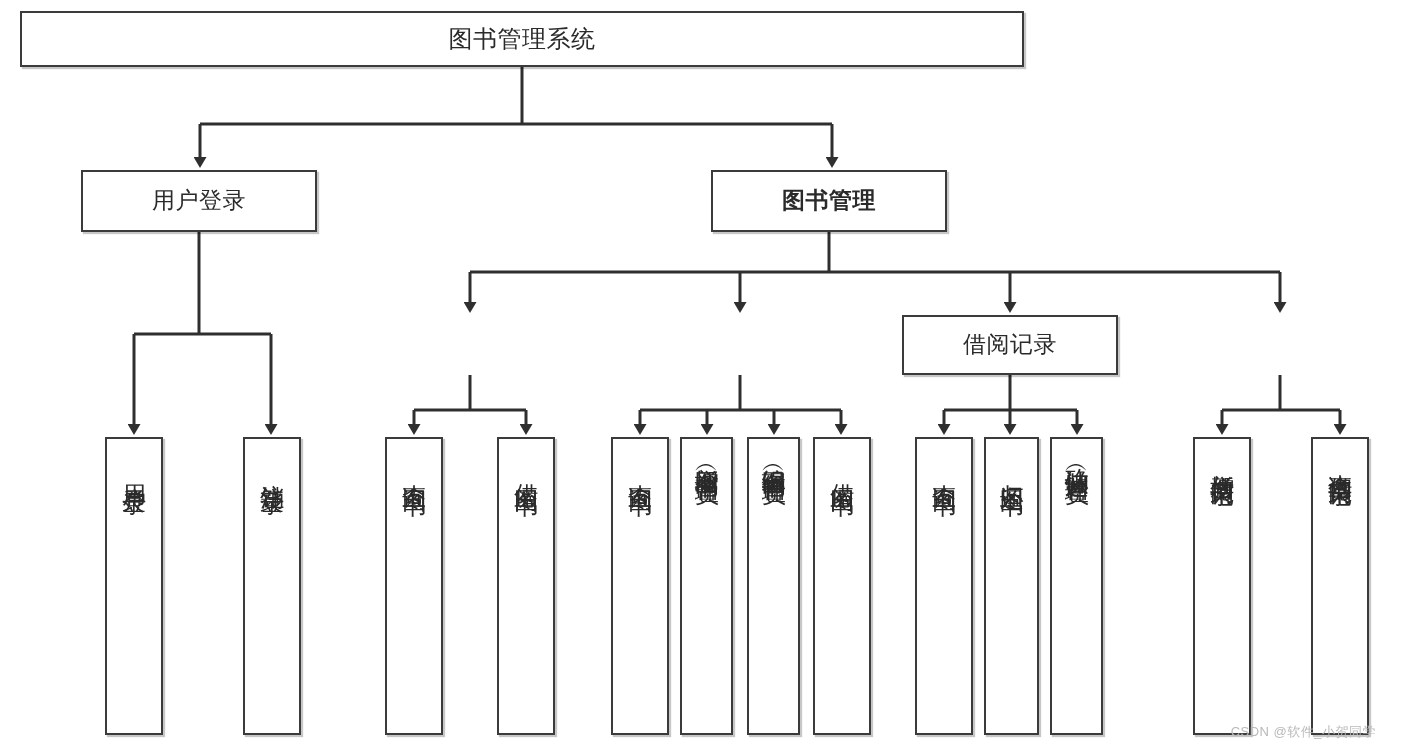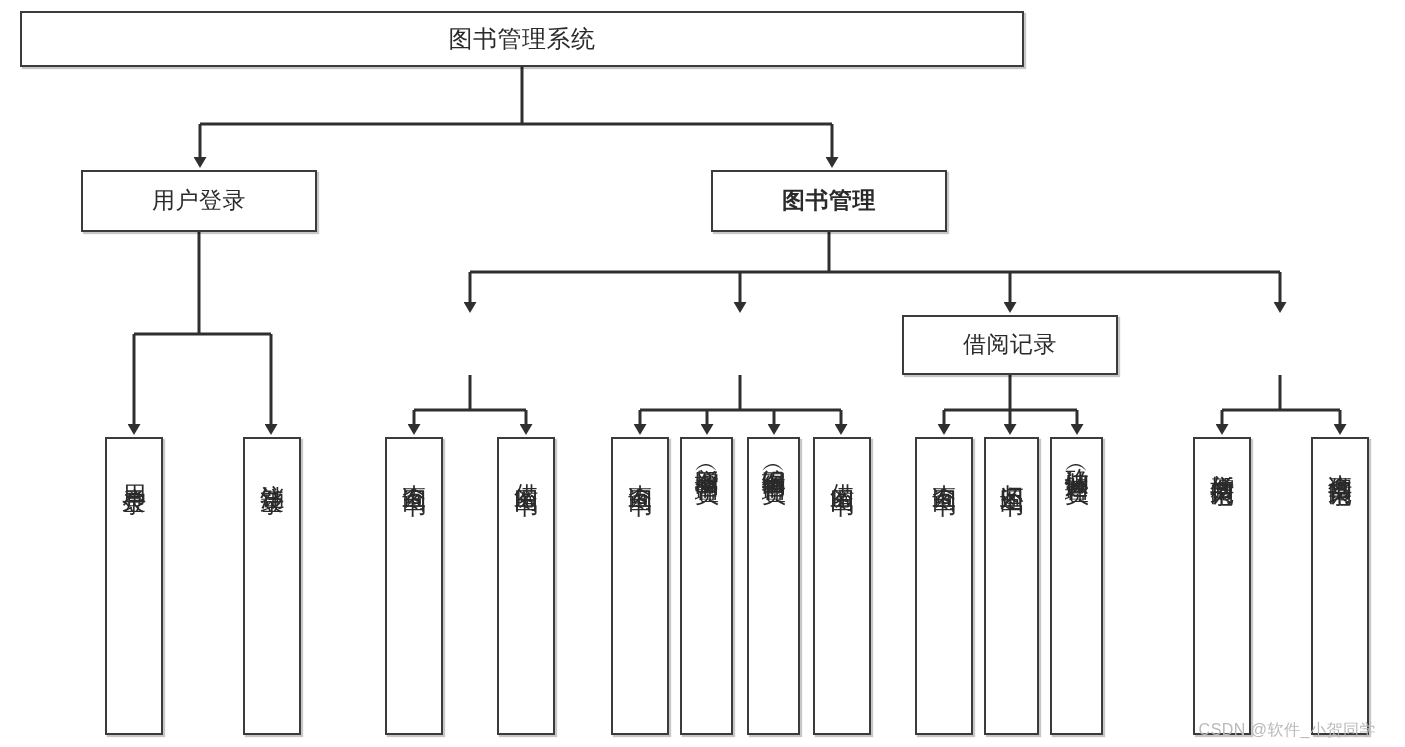--- a/index.html
+++ b/index.html
@@ -61,21 +61,21 @@
     line-height: 1.18;
     letter-spacing: 3px;
   }
   .node.vert.tall .txt {
     letter-spacing: 2px;
   }
   #watermark {
     position: absolute;
     right: 8px;
     bottom: 6px;
-    font-size: 16px;
+    font-size: 13px;
     color: #b9b9b9;
     white-space: nowrap;
     letter-spacing: 0.5px;
   }
 </style>
 </head>
 <body>
 
 <div id="canvas">
 

